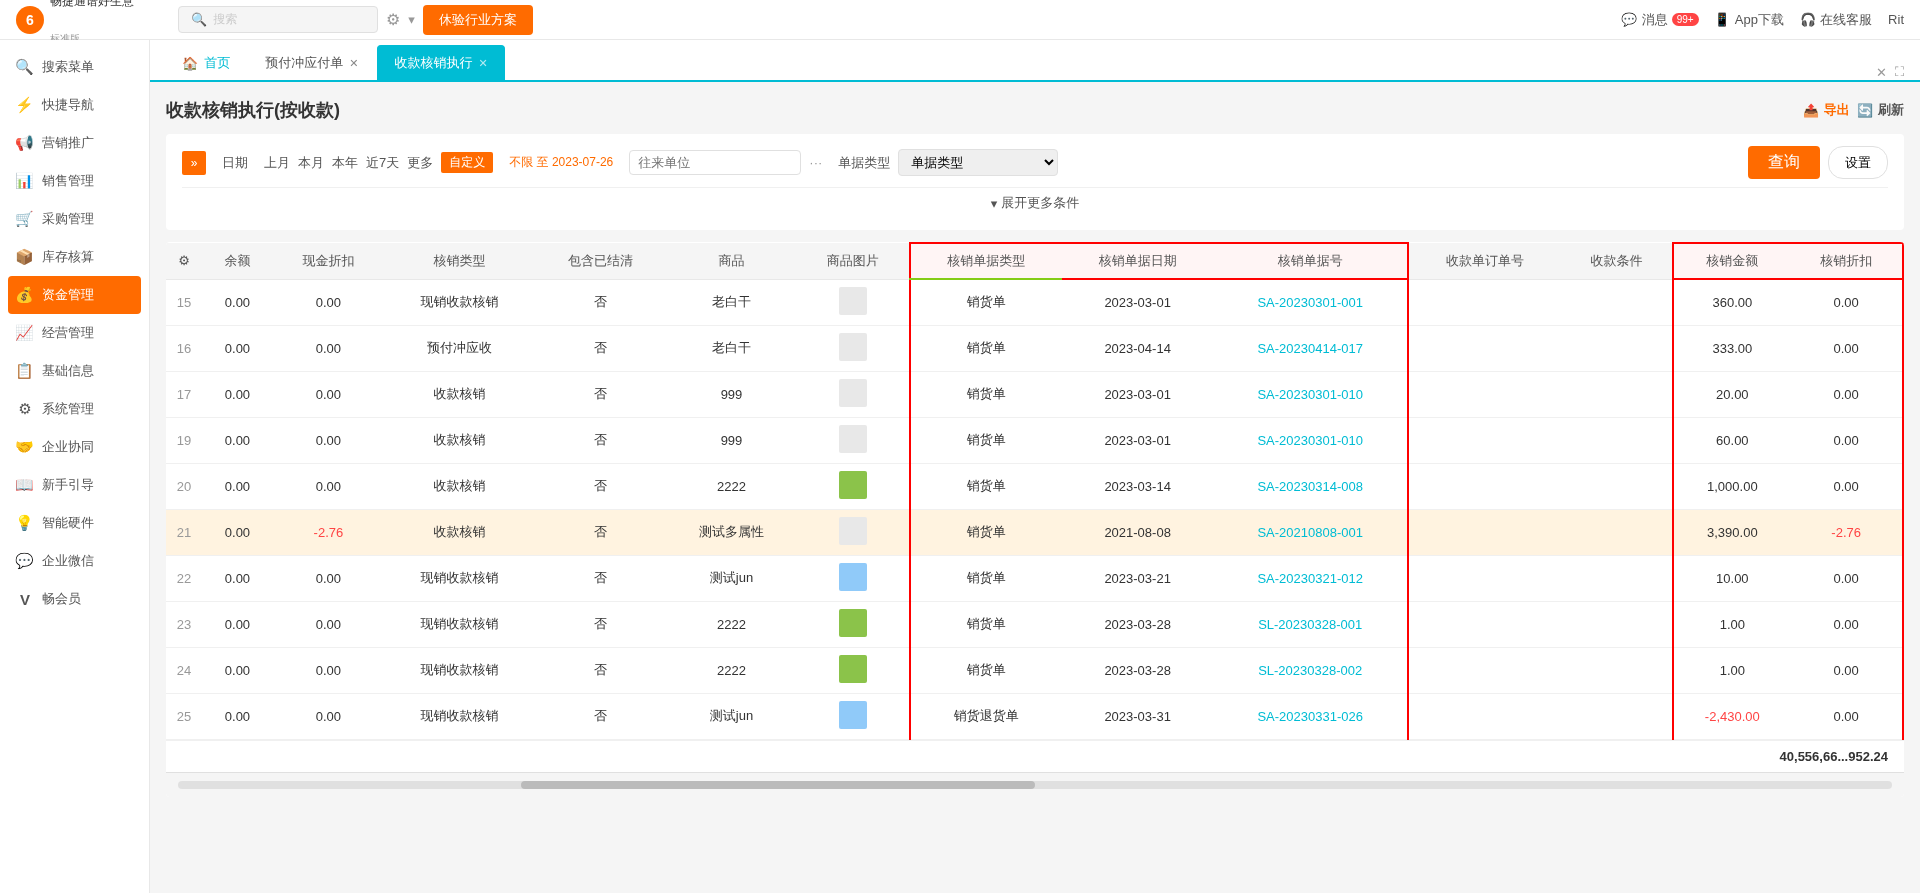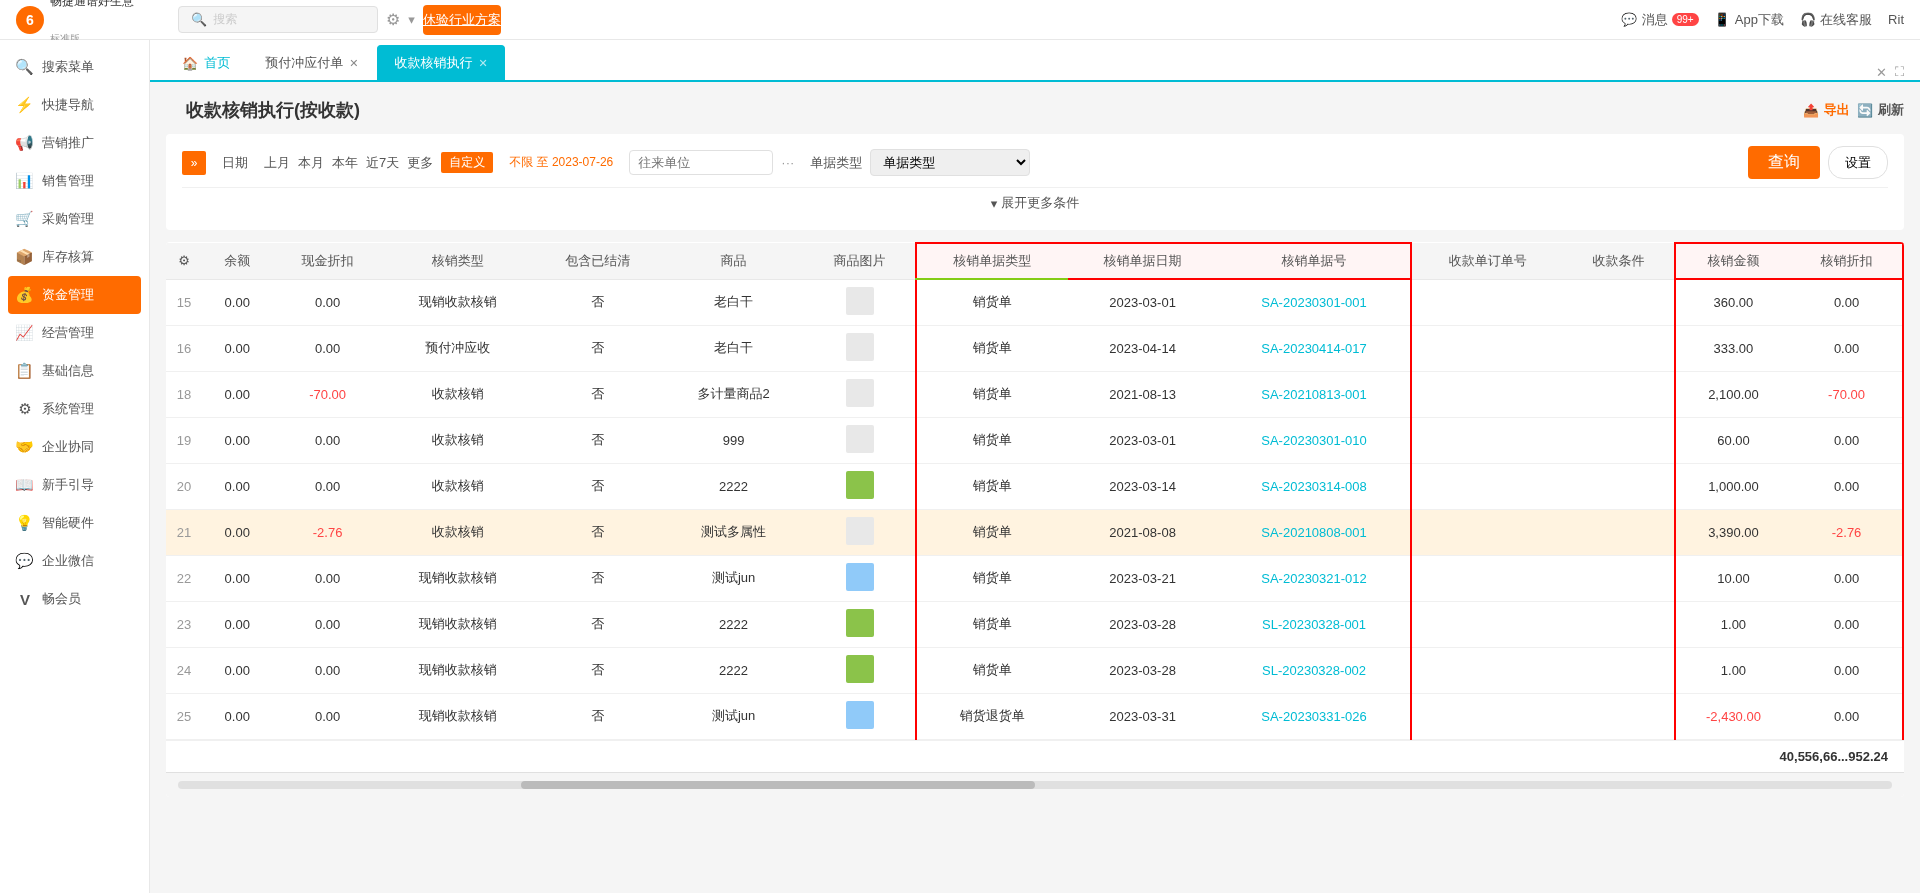--- a/index.html
+++ b/index.html
@@ -5,21 +5,21 @@
     * { box-sizing: border-box; margin: 0; padding: 0; }
     body { font-family: 'Microsoft YaHei', Arial, sans-serif; font-size: 13px; background: #f5f5f5; color: #333; overflow: hidden; }
 
     
     .top-bar { height: 40px; background: #fff; display: flex; align-items: center; padding: 0 16px; border-bottom: 1px solid #e8e8e8; gap: 12px; }
     .logo-area { display: flex; align-items: center; gap: 6px; width: 150px; }
     .logo-icon { width: 28px; height: 28px; background: #ff6b00; border-radius: 50%; display: flex; align-items: center; justify-content: center; color: white; font-size: 14px; font-weight: bold; }
     .logo-text { font-size: 12px; color: #333; line-height: 1.2; }
     .top-search { flex: 1; display: flex; align-items: center; gap: 8px; }
     .search-box { background: #f5f5f5; border: 1px solid #e0e0e0; border-radius: 4px; padding: 4px 12px; width: 200px; font-size: 13px; color: #999; display: flex; align-items: center; gap: 6px; }
-    .industry-btn { background: #ff6b00; color: white; border: none; padding: 6px 0; border-radius: 4px; cursor: pointer; font-size: 13px; text-decoration: underline; }
+    .industry-btn { background: #ff6b00; color: white; border: none; padding: 6px 16px; border-radius: 4px; cursor: pointer; font-size: 13px; }
     .top-actions { display: flex; align-items: center; gap: 16px; margin-left: auto; font-size: 13px; color: #555; }
     .badge { background: #ff4444; color: white; border-radius: 10px; padding: 1px 5px; font-size: 10px; }
 
     
     .layout { display: flex; height: calc(100vh - 40px); }
     .sidebar { width: 150px; background: #fff; border-right: 1px solid #e8e8e8; display: flex; flex-direction: column; padding: 8px 0; }
     .sidebar-item { display: flex; align-items: center; gap: 8px; padding: 10px 16px; cursor: pointer; color: #555; font-size: 13px; }
     .sidebar-item.active { background: #ff6b00; color: white; border-radius: 4px; margin: 0 8px; padding: 10px 8px; }
     .sidebar-icon { width: 18px; height: 18px; display: flex; align-items: center; justify-content: center; font-size: 15px; }
 
@@ -29,36 +29,36 @@
     
     .tabs { display: flex; background: #fff; border-bottom: 2px solid #00bcd4; align-items: flex-end; padding: 0 16px; gap: 2px; height: 42px; }
     .tab { padding: 8px 16px; cursor: pointer; font-size: 13px; color: #555; border-radius: 4px 4px 0 0; display: flex; align-items: center; gap: 6px; border: 1px solid transparent; border-bottom: none; }
     .tab.active { background: #00bcd4; color: white; border-color: #00bcd4; }
     .tab .close-btn { font-size: 11px; opacity: 0.7; }
     .tab-home { color: #00bcd4; background: none; border: none; }
     .tabs-right { margin-left: auto; display: flex; align-items: center; gap: 8px; }
 
     
     .page-content { flex: 1; overflow-y: auto; padding: 16px; background: #f5f5f5; }
-    .page-title { font-size: 18px; font-weight: bold; color: #333; margin-bottom: 12px; display: flex; align-items: center; justify-content: space-between; margin-left: 20px; }
+    .page-title { font-size: 18px; font-weight: bold; color: #333; margin-bottom: 12px; display: flex; align-items: center; justify-content: space-between; }
     .page-title-actions { display: flex; gap: 8px; }
     .btn-export { display: flex; align-items: center; gap: 4px; color: #ff6b00; cursor: pointer; font-size: 13px; }
     .btn-refresh { display: flex; align-items: center; gap: 4px; color: #555; cursor: pointer; font-size: 13px; }
 
     
     .filter-area { background: #fff; border-radius: 4px; padding: 12px 16px; margin-bottom: 12px; }
     .filter-row { display: flex; align-items: center; gap: 16px; }
     .filter-expand-btn { width: 24px; height: 24px; background: #ff6b00; color: white; border-radius: 2px; display: flex; align-items: center; justify-content: center; cursor: pointer; font-size: 12px; }
     .filter-label { color: #555; font-size: 13px; }
     .filter-options { display: flex; gap: 8px; align-items: center; }
     .filter-option { color: #555; cursor: pointer; font-size: 13px; }
     .filter-custom { background: #ff6b00; color: white; padding: 2px 8px; border-radius: 2px; font-size: 12px; cursor: pointer; }
     .filter-date-range { color: #ff6b00; font-size: 12px; }
     .filter-unit { display: flex; align-items: center; gap: 8px; }
-    .filter-input { border: 1px solid #e0e0e0; border-radius: 4px; padding: 4px 8px; font-size: 13px; width: 144px; }
+    .filter-input { border: 1px solid #e0e0e0; border-radius: 4px; padding: 4px 8px; font-size: 13px; width: 172px; }
     .filter-more { color: #999; }
     .filter-type { border: 1px solid #e0e0e0; border-radius: 4px; padding: 4px 8px; font-size: 13px; width: 160px; }
     .btn-query { background: #ff6b00; color: white; border: none; padding: 6px 20px; border-radius: 4px; cursor: pointer; font-size: 16px; }
     .btn-settings { border: 1px solid #e0e0e0; background: white; padding: 5px 16px; border-radius: 15px; cursor: pointer; font-size: 13px; }
     .filter-expand-more { display: flex; align-items: center; justify-content: center; gap: 4px; color: #555; font-size: 13px; cursor: pointer; padding: 6px; border-top: 1px solid #f0f0f0; margin-top: 8px; }
 
     
     .table-container { background: #fff; border-radius: 4px; overflow: hidden; position: relative; }
     table { width: 100%; border-collapse: collapse; font-size: 13px; }
     th { background: #f5f5f5; padding: 8px 10px; text-align: center; color: #555; border-bottom: 1px solid #e8e8e8; font-weight: normal; white-space: nowrap; position: sticky; top: 0; z-index: 1; }
@@ -313,34 +313,34 @@
     <td><div class="img-placeholder"></div></td>
     <td style="border-left:2px solid red;">销货单</td>
     <td>2023-04-14</td>
     <td style="border-right:2px solid red;"><a class="link-cell" href="#">SA-20230414-017</a></td>
     <td></td>
     <td></td>
     <td style="border-left:2px solid red;" class="">333.00</td>
     <td style="border-right:2px solid red;" class="">0.00</td>
   </tr>
                 <tr>
-    <td class="row-num">18</td>
-    <td>0.00</td>
-    <td class="negative">-70.00</td>
+    <td class="row-num">17</td>
+    <td>0.00</td>
+    <td class="">0.00</td>
     <td>收款核销</td>
     <td>否</td>
-    <td>多计量商品2</td>
+    <td>999</td>
     <td><div class="img-placeholder"></div></td>
     <td style="border-left:2px solid red;">销货单</td>
-    <td>2021-08-13</td>
-    <td style="border-right:2px solid red;"><a class="link-cell" href="#">SA-20210813-001</a></td>
-    <td></td>
-    <td></td>
-    <td style="border-left:2px solid red;" class="">2,100.00</td>
-    <td style="border-right:2px solid red;" class="negative">-70.00</td>
+    <td>2023-03-01</td>
+    <td style="border-right:2px solid red;"><a class="link-cell" href="#">SA-20230301-010</a></td>
+    <td></td>
+    <td></td>
+    <td style="border-left:2px solid red;" class="">20.00</td>
+    <td style="border-right:2px solid red;" class="">0.00</td>
   </tr>
                 <tr>
     <td class="row-num">19</td>
     <td>0.00</td>
     <td class="">0.00</td>
     <td>收款核销</td>
     <td>否</td>
     <td>999</td>
     <td><div class="img-placeholder"></div></td>
     <td style="border-left:2px solid red;">销货单</td>

